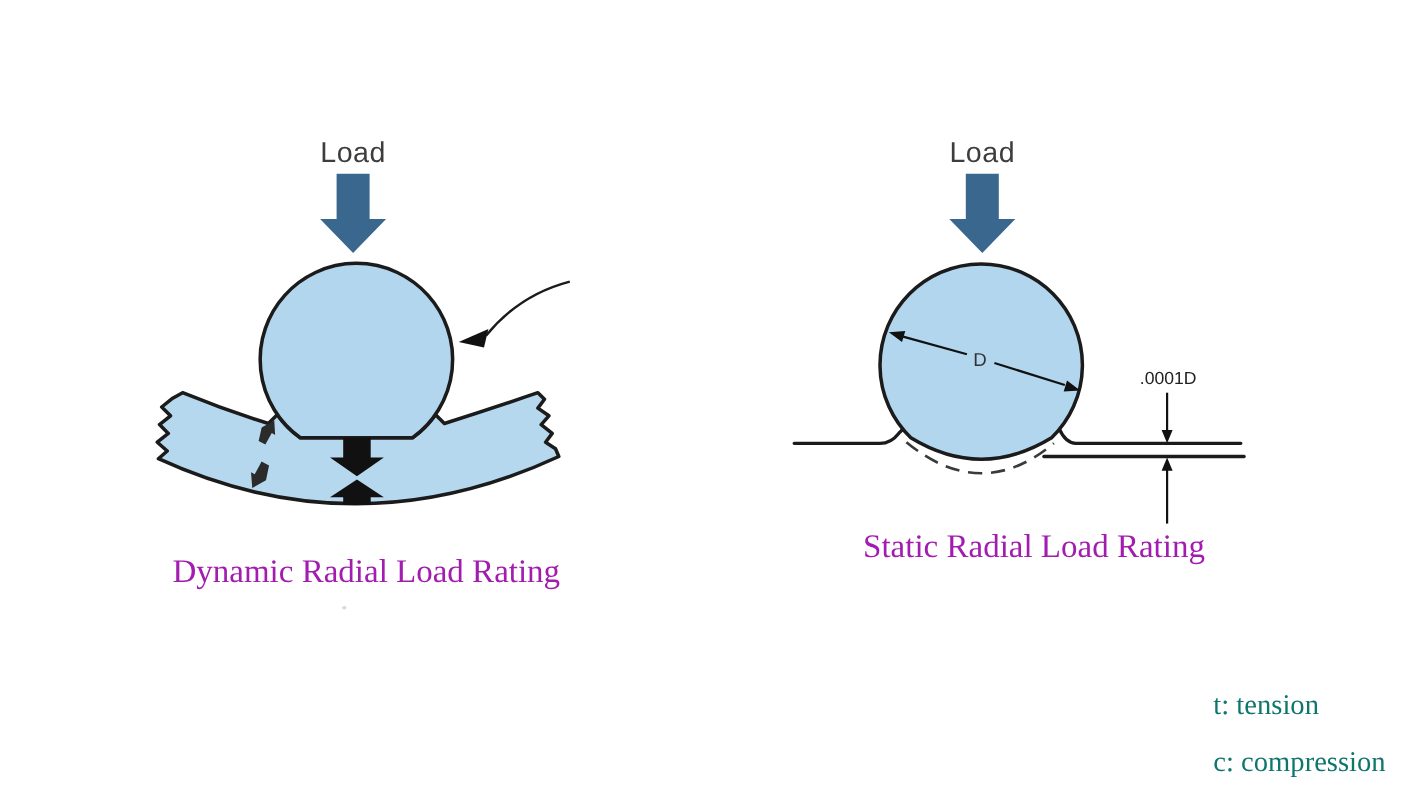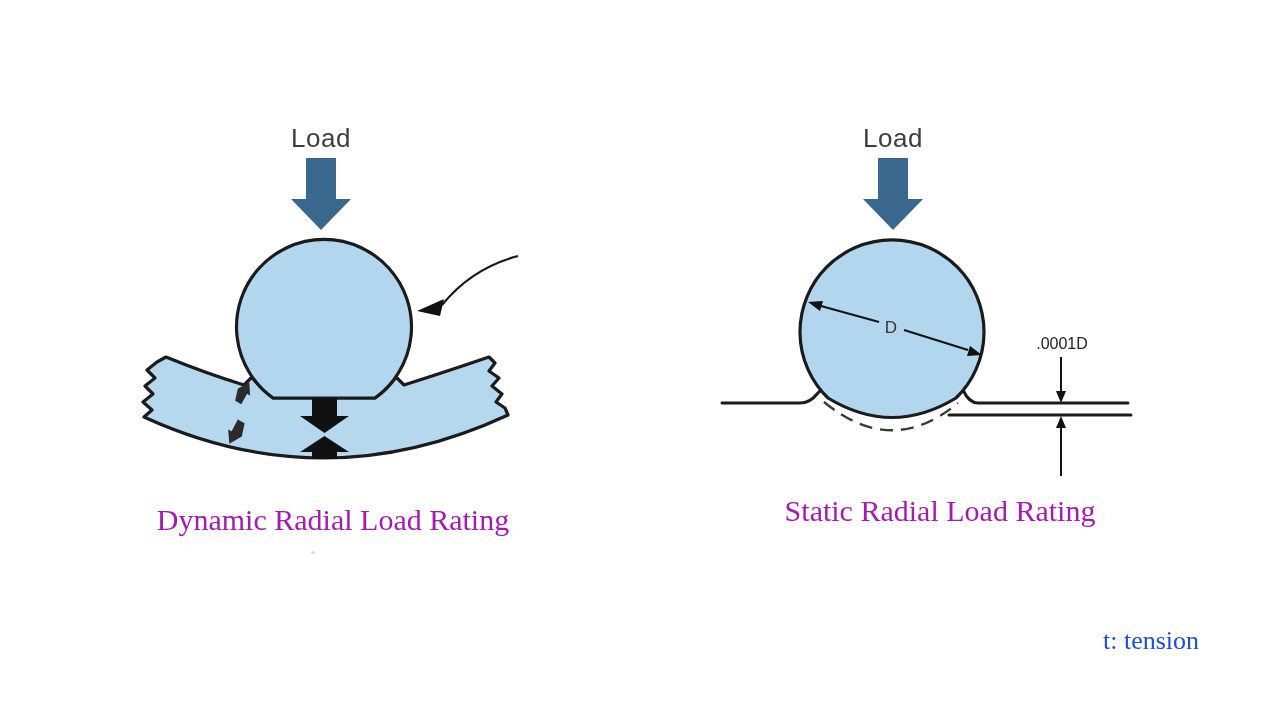--- a/index.html
+++ b/index.html
@@ -31,21 +31,21 @@
     width:420px;
     font-family:"Liberation Serif", serif;
     font-size:30px;
     color:#a21caf;
     text-align:center;
     white-space:nowrap;
   }
   .legend {
     position:absolute; left:1103px; top:626px;
     font-family:"Liberation Serif", serif;
-    font-size:26px; color:#1d4ed8;
+    font-size:26px; color:#0f766e;
     white-space:nowrap;
   }
   .legend .legend-line + .legend-line { margin-top:22px; }
 
   .artifact-dot {
     position:absolute; left:311px; top:551px;
     width:4px; height:3px; background:#d9d9d9; border-radius:50%;
   }
 </style>
 </head>
@@ -103,20 +103,21 @@
 
       <text class="dim-label" x="1062" y="349">.0001D</text>
       <line class="dimline" x1="1061" y1="357" x2="1061" y2="392"></line>
       <polygon class="blackfill" points="1061,403 1056,391 1066,391"></polygon>
       <line class="dimline" x1="1061" y1="427" x2="1061" y2="476"></line>
       <polygon class="blackfill" points="1061,416 1056,428 1066,428"></polygon>
     </g>
   </svg>
 
   <div class="caption" style="left:123px; top:503px;">Dynamic Radial Load Rating</div>
-  <div class="caption" style="left:730px; top:494px;text-align:center;">Static Radial Load Rating</div>
+  <div class="caption" style="left:730px; top:480px;text-align:center;">Static Radial Load Rating</div>
 
   <div class="legend">
     <div class="legend-line">t: tension</div>
+    <div class="legend-line">c: compression</div>
   </div>
 
   <div class="artifact-dot"></div>
 </div>
 
 </body></html>

